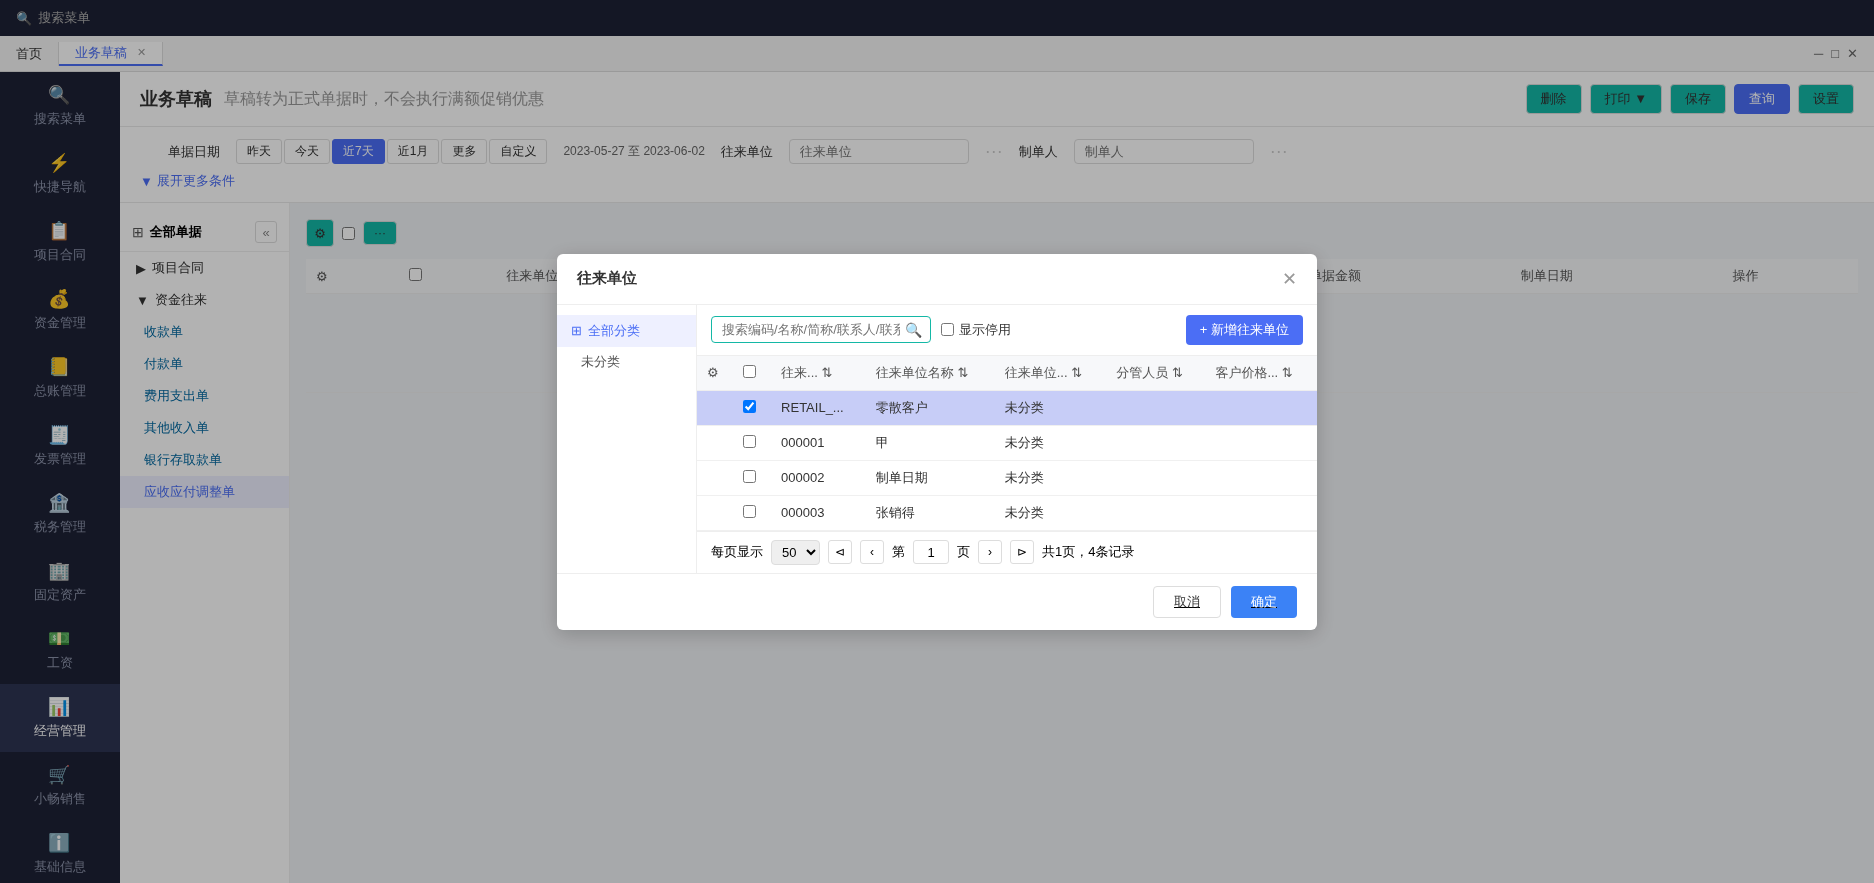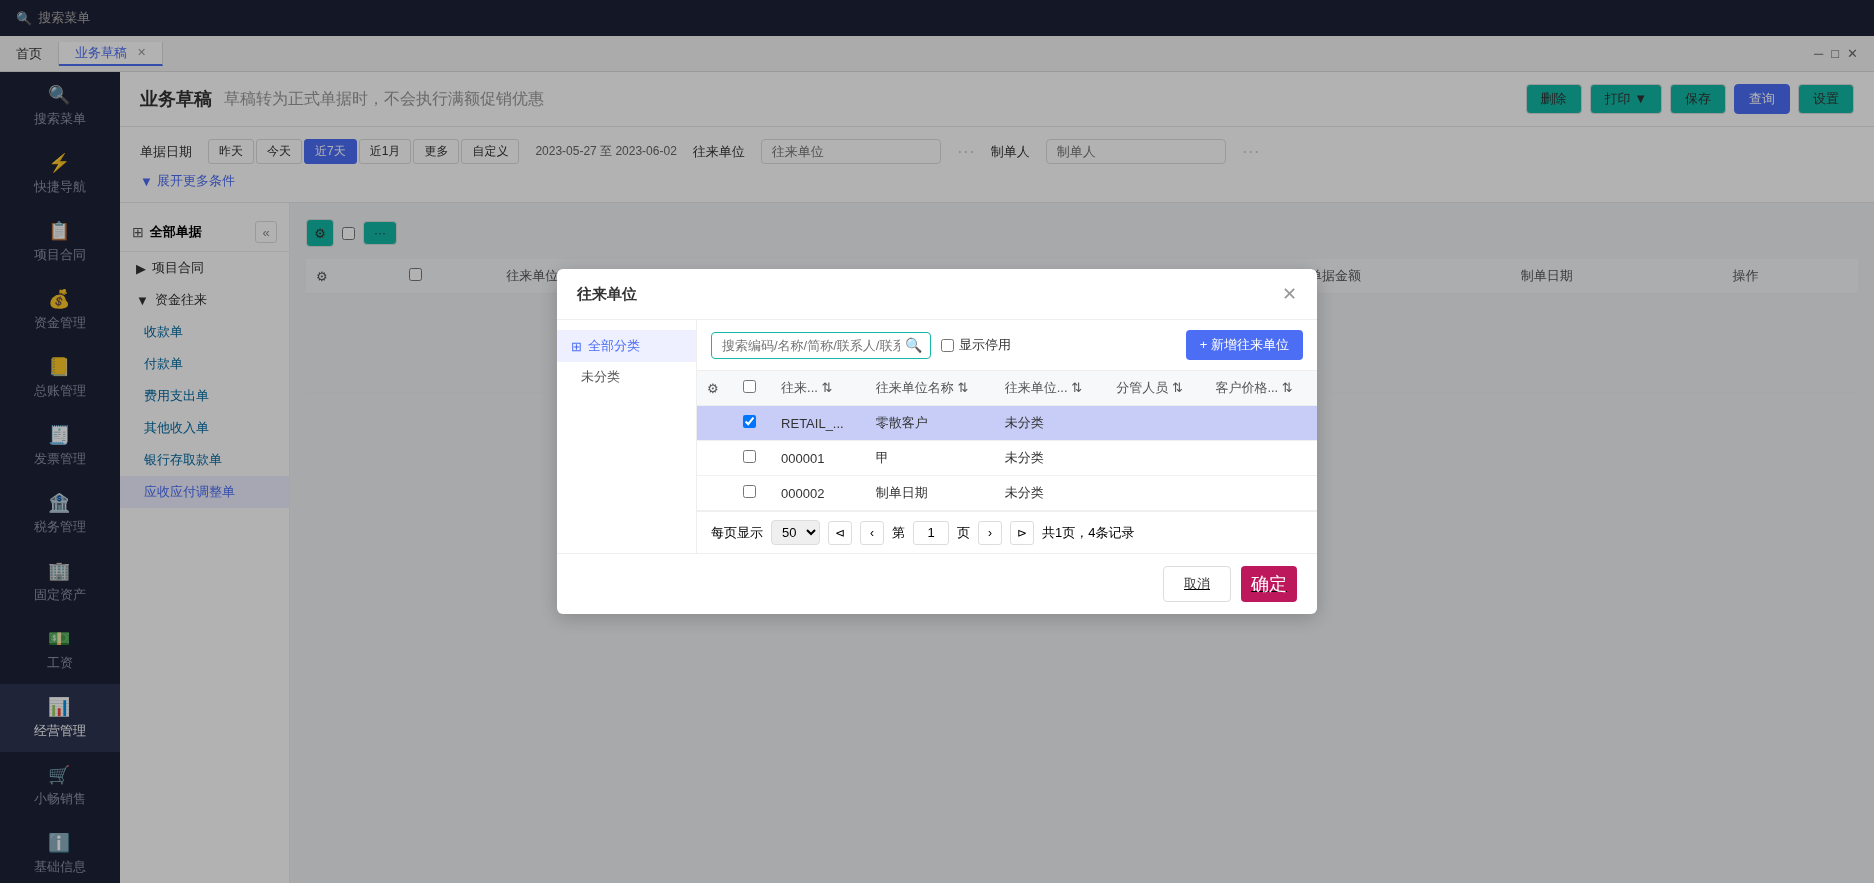--- a/index.html
+++ b/index.html
@@ -21,21 +21,21 @@
     .main { flex: 1; background: #f0f2f5; display: flex; flex-direction: column; }
     .page-header { background: #fff; padding: 12px 20px; border-bottom: 1px solid #e8e8e8; display: flex; align-items: center; gap: 12px; }
     .page-title { font-size: 18px; font-weight: bold; color: #333; }
     .page-subtitle { font-size: 16px; color: #999; }
     .page-actions { margin-left: auto; display: flex; gap: 8px; align-items: center; }
     .btn { padding: 5px 14px; border-radius: 4px; border: 1px solid #ddd; background: #14b8a6; cursor: pointer; font-size: 13px; color: #333; }
     .btn-primary { background: #4b6ef5; color: #fff; border-color: #4b6ef5; }
 
     
     .filter-bar { background: #fff; padding: 12px 20px; border-bottom: 1px solid #e8e8e8; }
-    .filter-row { display: flex; align-items: center; gap: 16px; flex-wrap: wrap; }
+    .filter-row { display: flex; align-items: center; gap: 16px; flex-wrap: wrap; margin-left: 28px; }
     .filter-label { font-size: 13px; color: #333; }
     .filter-dates { display: flex; gap: 2px; }
     .date-btn { padding: 3px 10px; border-radius: 3px; border: 1px solid #ddd; background: #fff; cursor: pointer; font-size: 12px; color: #333; }
     .date-btn.active { background: #4b6ef5; color: #fff; border-color: #4b6ef5; }
     .date-range { font-size: 12px; color: #666; }
     .filter-input { border: 1px solid #ddd; border-radius: 4px; padding: 4px 10px; font-size: 13px; color: #333; width: 180px; }
     .expand-btn { color: #4b6ef5; font-size: 13px; cursor: pointer; display: flex; align-items: center; gap: 4px; }
 
     
     .content-area { display: flex; flex: 1; overflow: hidden; }
@@ -71,21 +71,21 @@
     table { width: 100%; border-collapse: collapse; font-size: 13px; }
     th { background: #f7f8fa; color: #555; font-weight: 500; padding: 8px 10px; text-align: left; border-bottom: 1px solid #eee; white-space: nowrap; }
     td { padding: 8px 10px; border-bottom: 1px solid #f0f0f0; color: #333; }
     tr.selected td { background: #c7cdf7; }
     .dialog-footer-table { padding: 8px 14px; border-top: 1px solid #eee; display: flex; align-items: center; gap: 8px; }
     .page-size-select { border: 1px solid #ddd; border-radius: 4px; padding: 3px 6px; font-size: 13px; }
     .page-btn { border: 1px solid #ddd; background: #fff; border-radius: 3px; width: 24px; height: 24px; cursor: pointer; display: inline-flex; align-items: center; justify-content: center; font-size: 12px; }
     .page-input { border: 1px solid #ddd; border-radius: 3px; width: 36px; height: 24px; text-align: center; font-size: 13px; }
     .dialog-actions { padding: 12px 20px; border-top: 1px solid #eee; display: flex; justify-content: flex-end; gap: 10px; text-decoration: underline; }
     .btn-cancel { padding: 6px 20px; border: 1px solid #ddd; background: #fff; border-radius: 4px; cursor: pointer; font-size: 13px; color: #333; }
-    .btn-confirm { padding: 6px 10px; background: #be185d; color: #fff; border: none; border-radius: 4px; cursor: pointer; font-size: 18px; }
+    .btn-confirm { padding: 6px 20px; background: #3b82f6; color: #fff; border: none; border-radius: 4px; cursor: pointer; font-size: 13px; }
 
     
     .dialog-table::-webkit-scrollbar { width: 6px; height: 6px; }
     .dialog-table::-webkit-scrollbar-thumb { background: #ccc; border-radius: 3px; }
 
     .collapse-btn { width: 22px; height: 22px; display: flex; align-items: center; justify-content: center; cursor: pointer; color: #888; border: 1px solid #ddd; border-radius: 3px; background: #fff; }
 
     .header-top { height: 36px; background: #1e2235; display: flex; align-items: center; padding: 0 16px; gap: 16px; }
   </style>
 </head>
@@ -344,20 +344,29 @@
     </tr>
                 <tr>
       <td></td>
       <td><input type="checkbox" style=""></td>
       <td>000002</td>
       <td>制单日期</td>
       <td>未分类</td>
       <td></td>
       <td></td>
     </tr>
+                <tr>
+      <td></td>
+      <td><input type="checkbox" style=""></td>
+      <td>000003</td>
+      <td>张销得</td>
+      <td>未分类</td>
+      <td></td>
+      <td></td>
+    </tr>
               </tbody>
           </table>
         </div>
 
         <div class="dialog-footer-table">
           <span>每页显示</span>
           <select class="page-size-select">
             <option>50</option>
           </select>
           <button class="page-btn">⊲</button>

